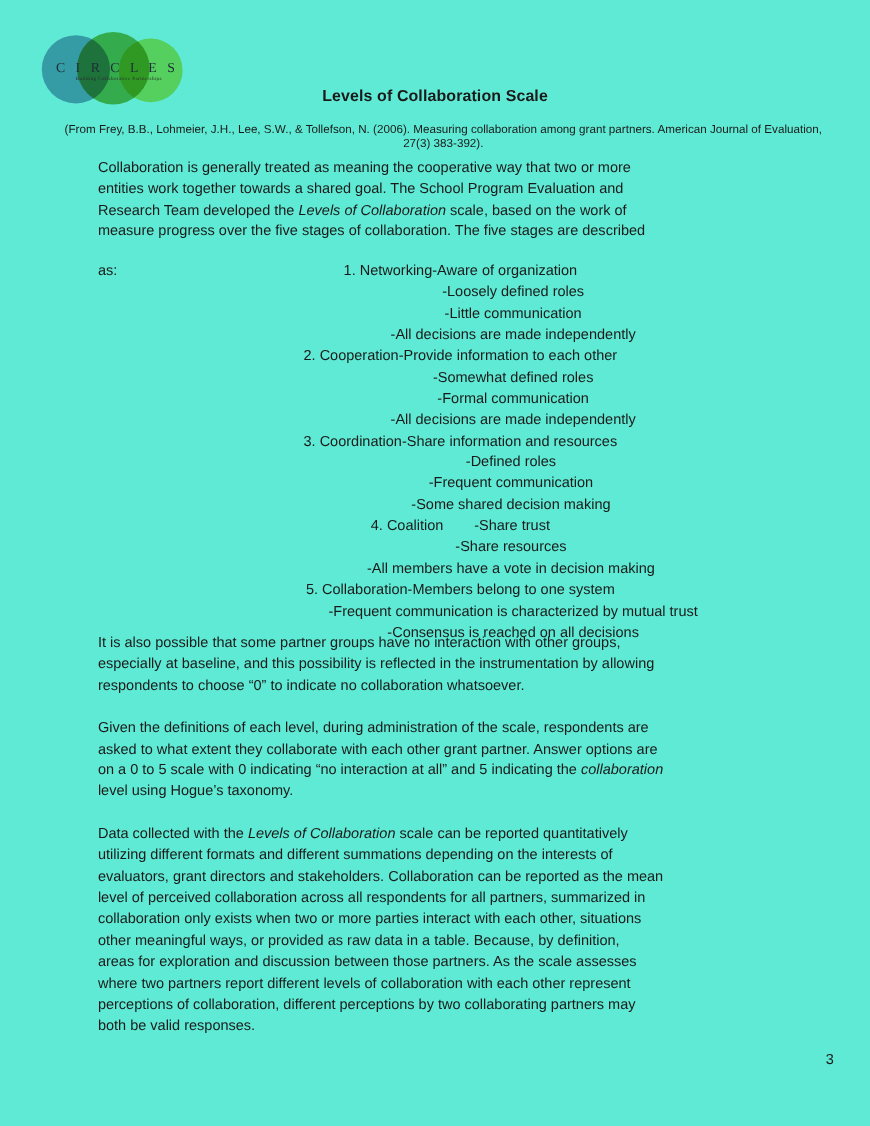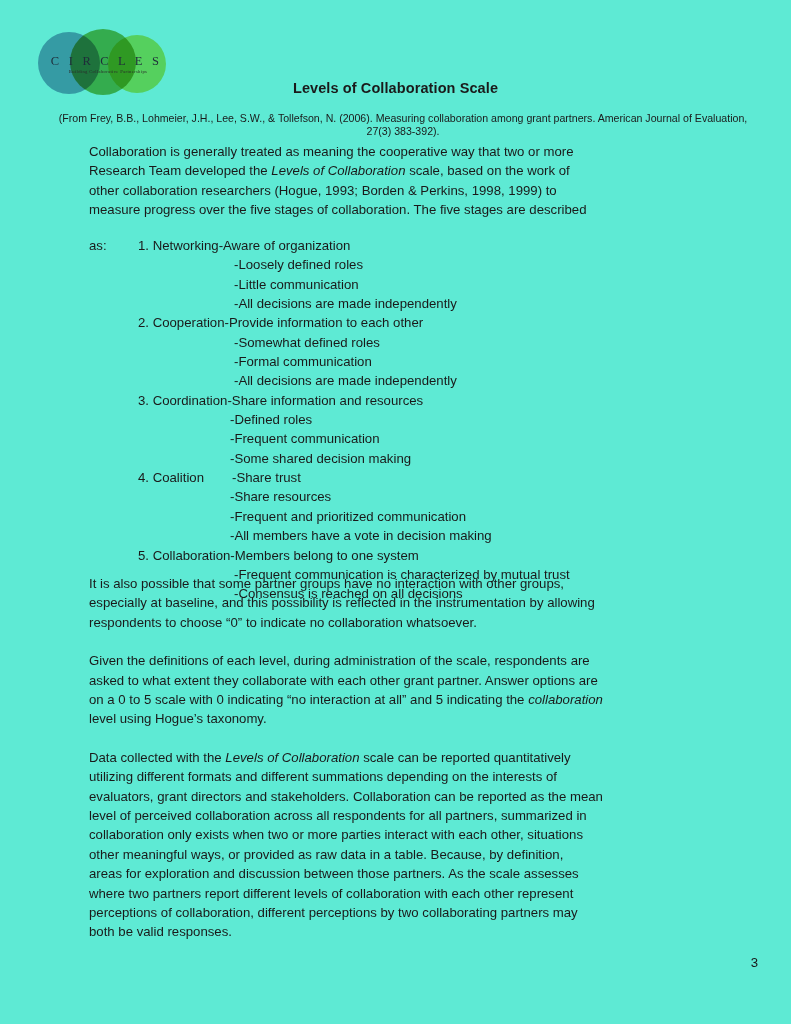--- a/index.html
+++ b/index.html
@@ -139,20 +139,21 @@
   .stage-list {
     position: absolute;
     left: 89px;
     top: 236px;
     width: 610px;
     font-size: 13.2px;
     line-height: 19.35px;
   }
   .stage-line {
     white-space: pre;
+    text-align: center;
   }
   .stage-head {
     padding-left: 49px;
   }
   .stage-sub {
     padding-left: 145px;
   }
   .stage-sub-b {
     padding-left: 141px;
   }
@@ -190,22 +191,22 @@
     <div class="logo-wordmark">C I R C L E S</div>
     <div class="logo-tagline">Building Collaborative Partnerships</div>
   </div>
 
   <div class="doc-title">Levels of Collaboration Scale</div>
 
   <div class="citation">(From Frey, B.B., Lohmeier, J.H., Lee, S.W., &amp; Tollefson, N. (2006). Measuring collaboration among grant partners. American Journal of Evaluation, 27(3) 383-392).</div>
 
   <div class="body-block">
     <div class="para">Collaboration is generally treated as meaning the cooperative way that two or more</div>
+    <div class="para">entities work together towards a shared goal. The School Program Evaluation and</div>
     <div class="para"><span>Research Team developed the </span><i>Levels of Collaboration</i><span> scale, based on the work of</span></div>
-    <div class="para">other collaboration researchers (Hogue, 1993; Borden &amp; Perkins, 1998, 1999) to</div>
     <div class="para">measure progress over the five stages of collaboration. The five stages are described</div>
   </div>
 
   <div class="as-label">as:</div>
 
   <div class="stage-list">
 
     <div class="stage-line stage-head">1. Networking-Aware of organization</div>
     <div class="stage-line stage-sub">-Loosely defined roles</div>
     <div class="stage-line stage-sub">-Little communication</div>
@@ -216,21 +217,20 @@
     <div class="stage-line stage-sub">-Formal communication</div>
     <div class="stage-line stage-sub">-All decisions are made independently</div>
 
     <div class="stage-line stage-head">3. Coordination-Share information and resources</div>
     <div class="stage-line stage-sub-b">-Defined roles</div>
     <div class="stage-line stage-sub-b">-Frequent communication</div>
     <div class="stage-line stage-sub-b">-Some shared decision making</div>
 
     <div class="stage-line stage-head-narrow"><span>4. Coalition</span><span style="display:inline-block;width:28px;"></span><span>-Share trust</span></div>
     <div class="stage-line stage-sub-b">-Share resources</div>
-    <div class="stage-line stage-sub-b">-Frequent and prioritized communication</div>
     <div class="stage-line stage-sub-b">-All members have a vote in decision making</div>
 
     <div class="stage-line stage-head">5. Collaboration-Members belong to one system</div>
     <div class="stage-line stage-sub">-Frequent communication is characterized by mutual trust</div>
     <div class="stage-line stage-sub">-Consensus is reached on all decisions</div>
   </div>
 
   <div class="lower-block">
 
     <div class="para">It is also possible that some partner groups have no interaction with other groups,</div>

